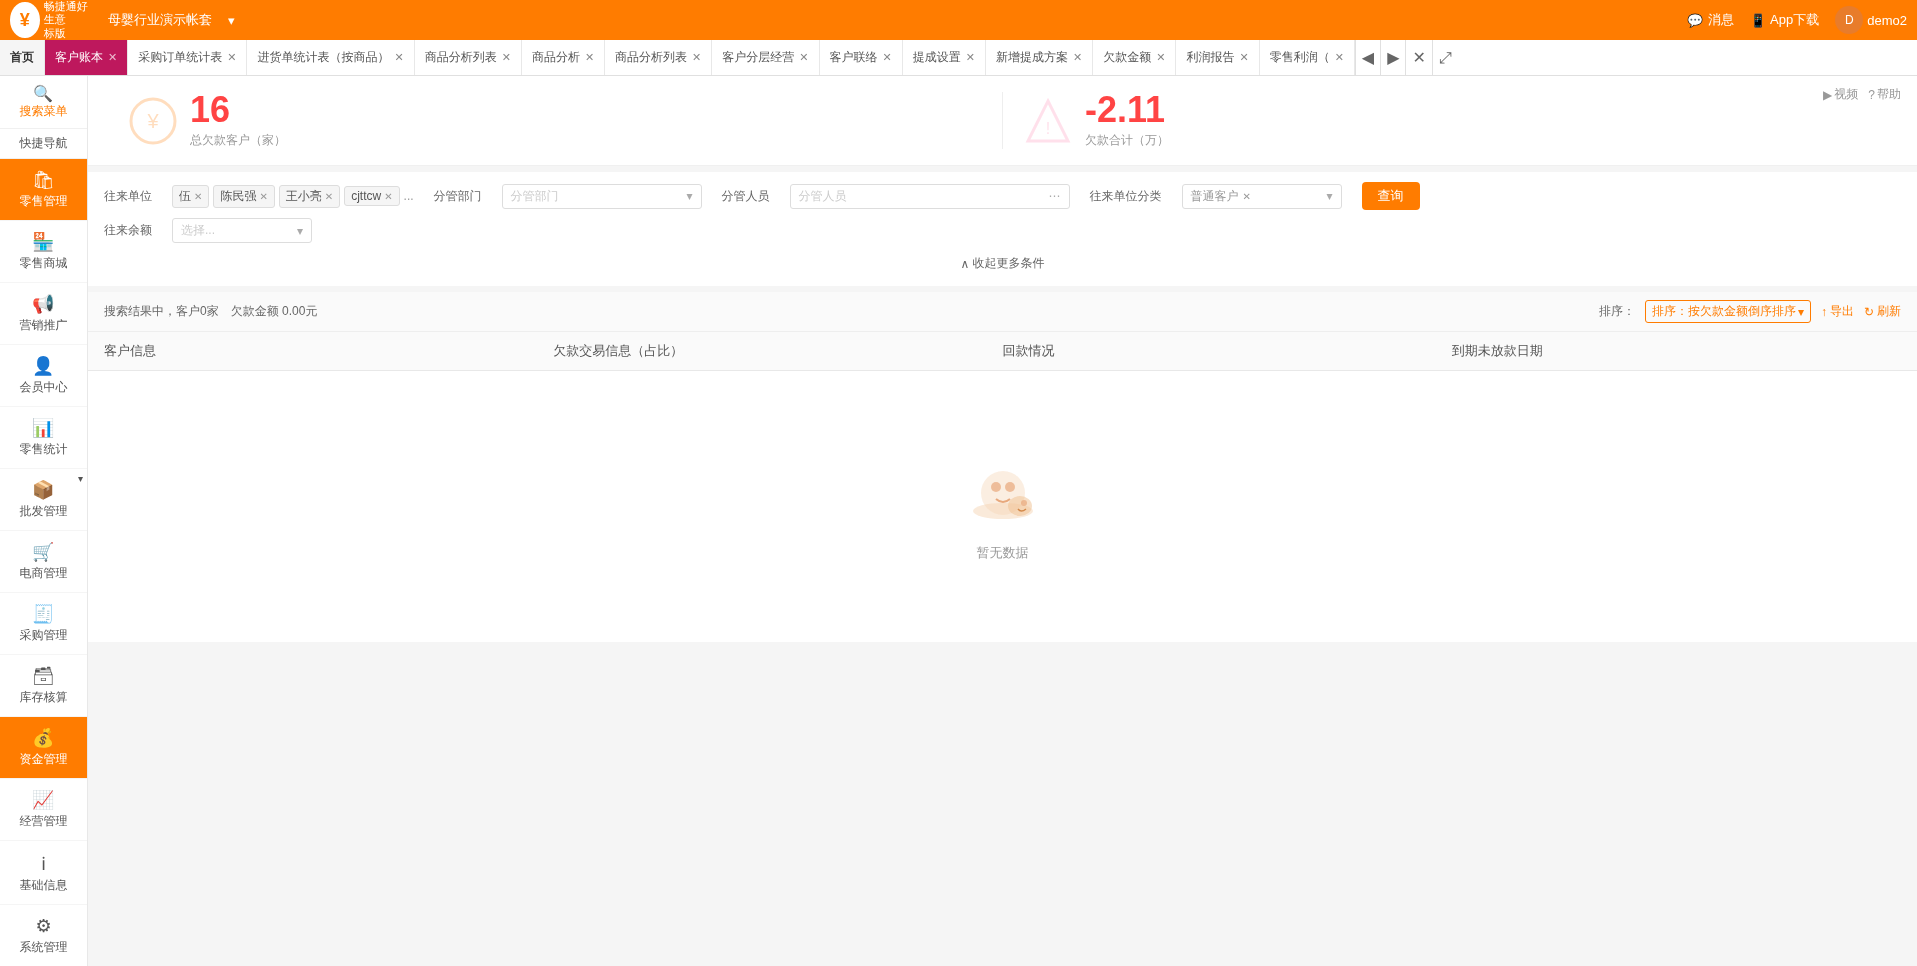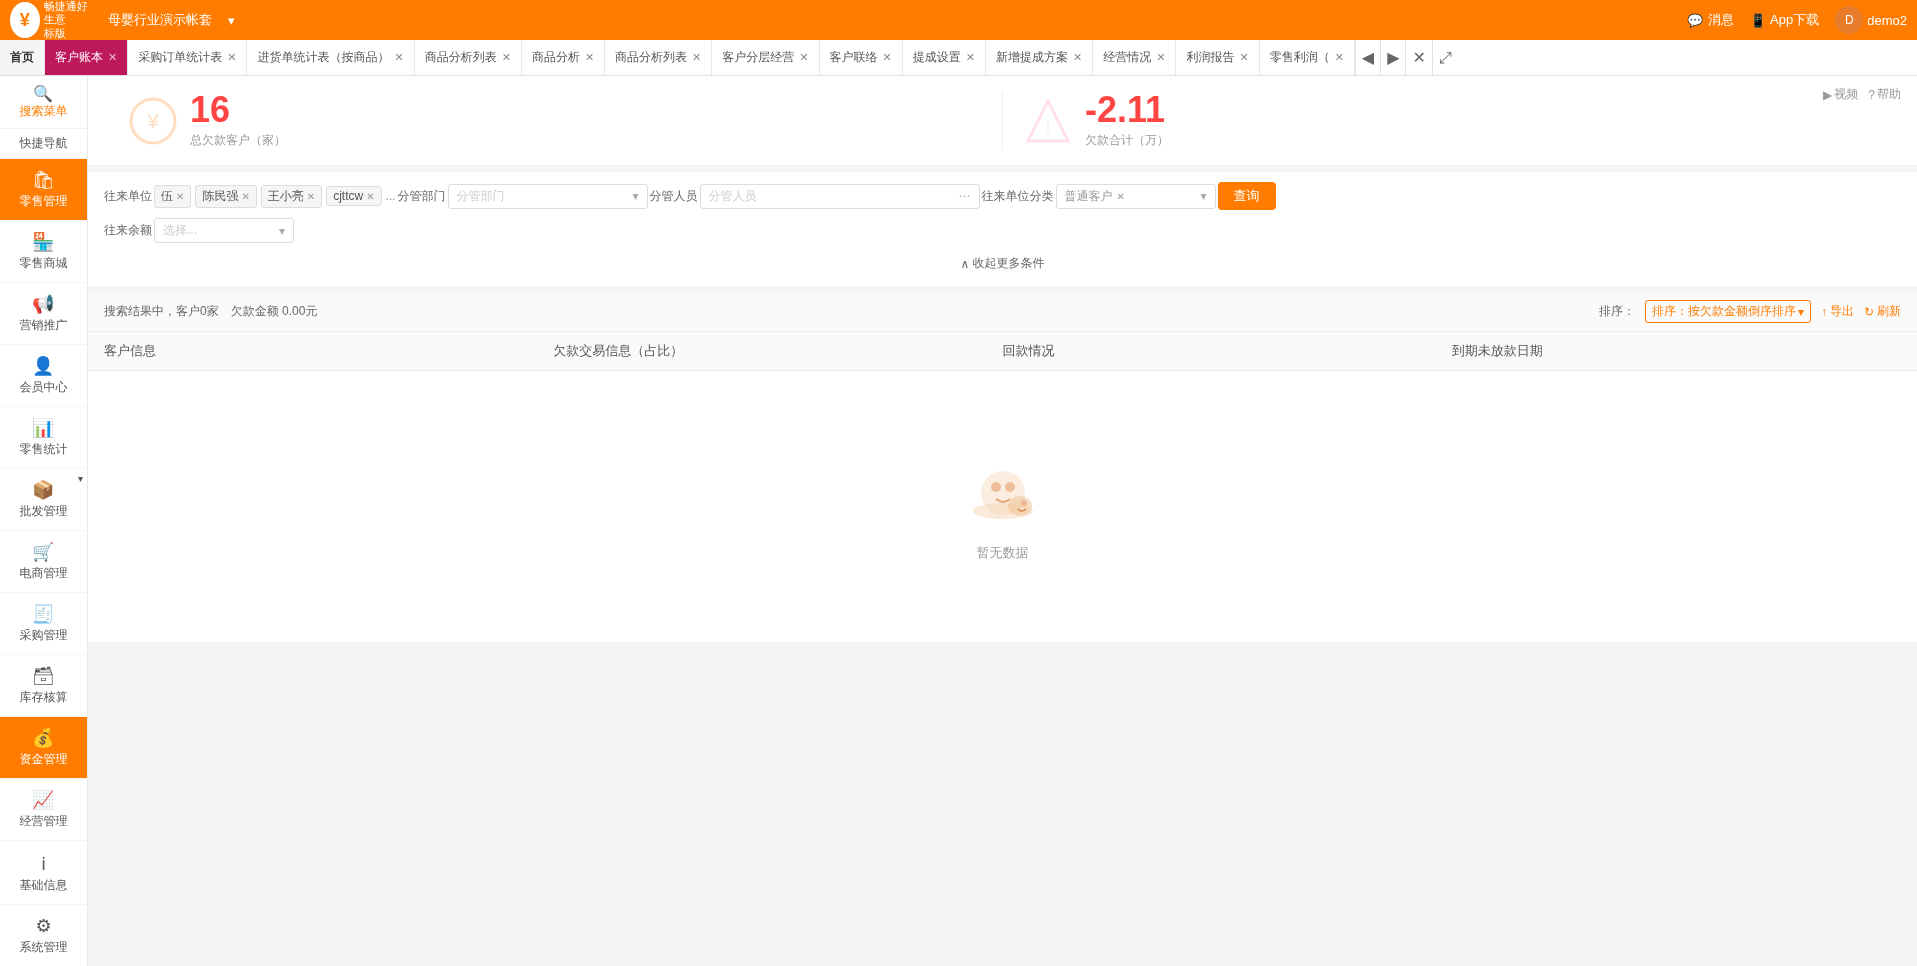--- a/index.html
+++ b/index.html
@@ -46,21 +46,21 @@
     .stat-value.negative { color: #ff4444; }
     .stat-value.black { color: #333; font-weight: normal; text-decoration: underline; }
     .stat-label { font-size: 12px; color: #999; margin-top: 4px; }
     .stat-text { display: flex; flex-direction: column; }
 
     .help-links { position: absolute; right: 16px; top: 10px; display: flex; gap: 10px; font-size: 12px; color: #999; }
     .help-link { display: flex; align-items: center; gap: 2px; cursor: pointer; }
 
     
     .filter-area { background: #fff; padding: 10px 16px; margin-bottom: 6px; }
-    .filter-row { display: flex; align-items: center; gap: 2px; margin-bottom: 8px; flex-wrap: wrap; }
+    .filter-row { display: flex; align-items: center; gap: 20px; margin-bottom: 8px; flex-wrap: wrap; }
     .filter-label { font-size: 12px; color: #666; white-space: nowrap; }
     .filter-tags { display: flex; align-items: center; gap: 4px; flex-wrap: wrap; }
     .filter-tag { background: #f5f5f5; border: 1px solid #ddd; border-radius: 3px; padding: 2px 6px; font-size: 12px; color: #555; display: flex; align-items: center; gap: 3px; }
     .filter-tag .tag-close { color: #999; cursor: pointer; font-size: 10px; }
     .filter-select { display: flex; align-items: center; border: 1px solid #ddd; border-radius: 3px; padding: 3px 8px; min-width: 160px; cursor: pointer; font-size: 12px; color: #999; background: #fff; }
     .filter-select .select-arrow { margin-left: auto; color: #aaa; }
     .filter-select-wide { min-width: 280px; }
     .tag-more { font-size: 12px; color: #999; cursor: pointer; }
 
     .collapse-row { display: flex; justify-content: center; padding: 4px 0; }
@@ -159,21 +159,21 @@
     </div>
     <div class="tab-item">
       <span>提成设置</span>
       <span class="tab-close">✕</span>
     </div>
     <div class="tab-item">
       <span>新增提成方案</span>
       <span class="tab-close">✕</span>
     </div>
     <div class="tab-item">
-      <span>经营情况</span>
+      <span>欠款金额</span>
       <span class="tab-close">✕</span>
     </div>
     <div class="tab-item">
       <span>利润报告</span>
       <span class="tab-close">✕</span>
     </div>
     <div class="tab-item">
       <span>零售利润（</span>
       <span class="tab-close">✕</span>
     </div>

